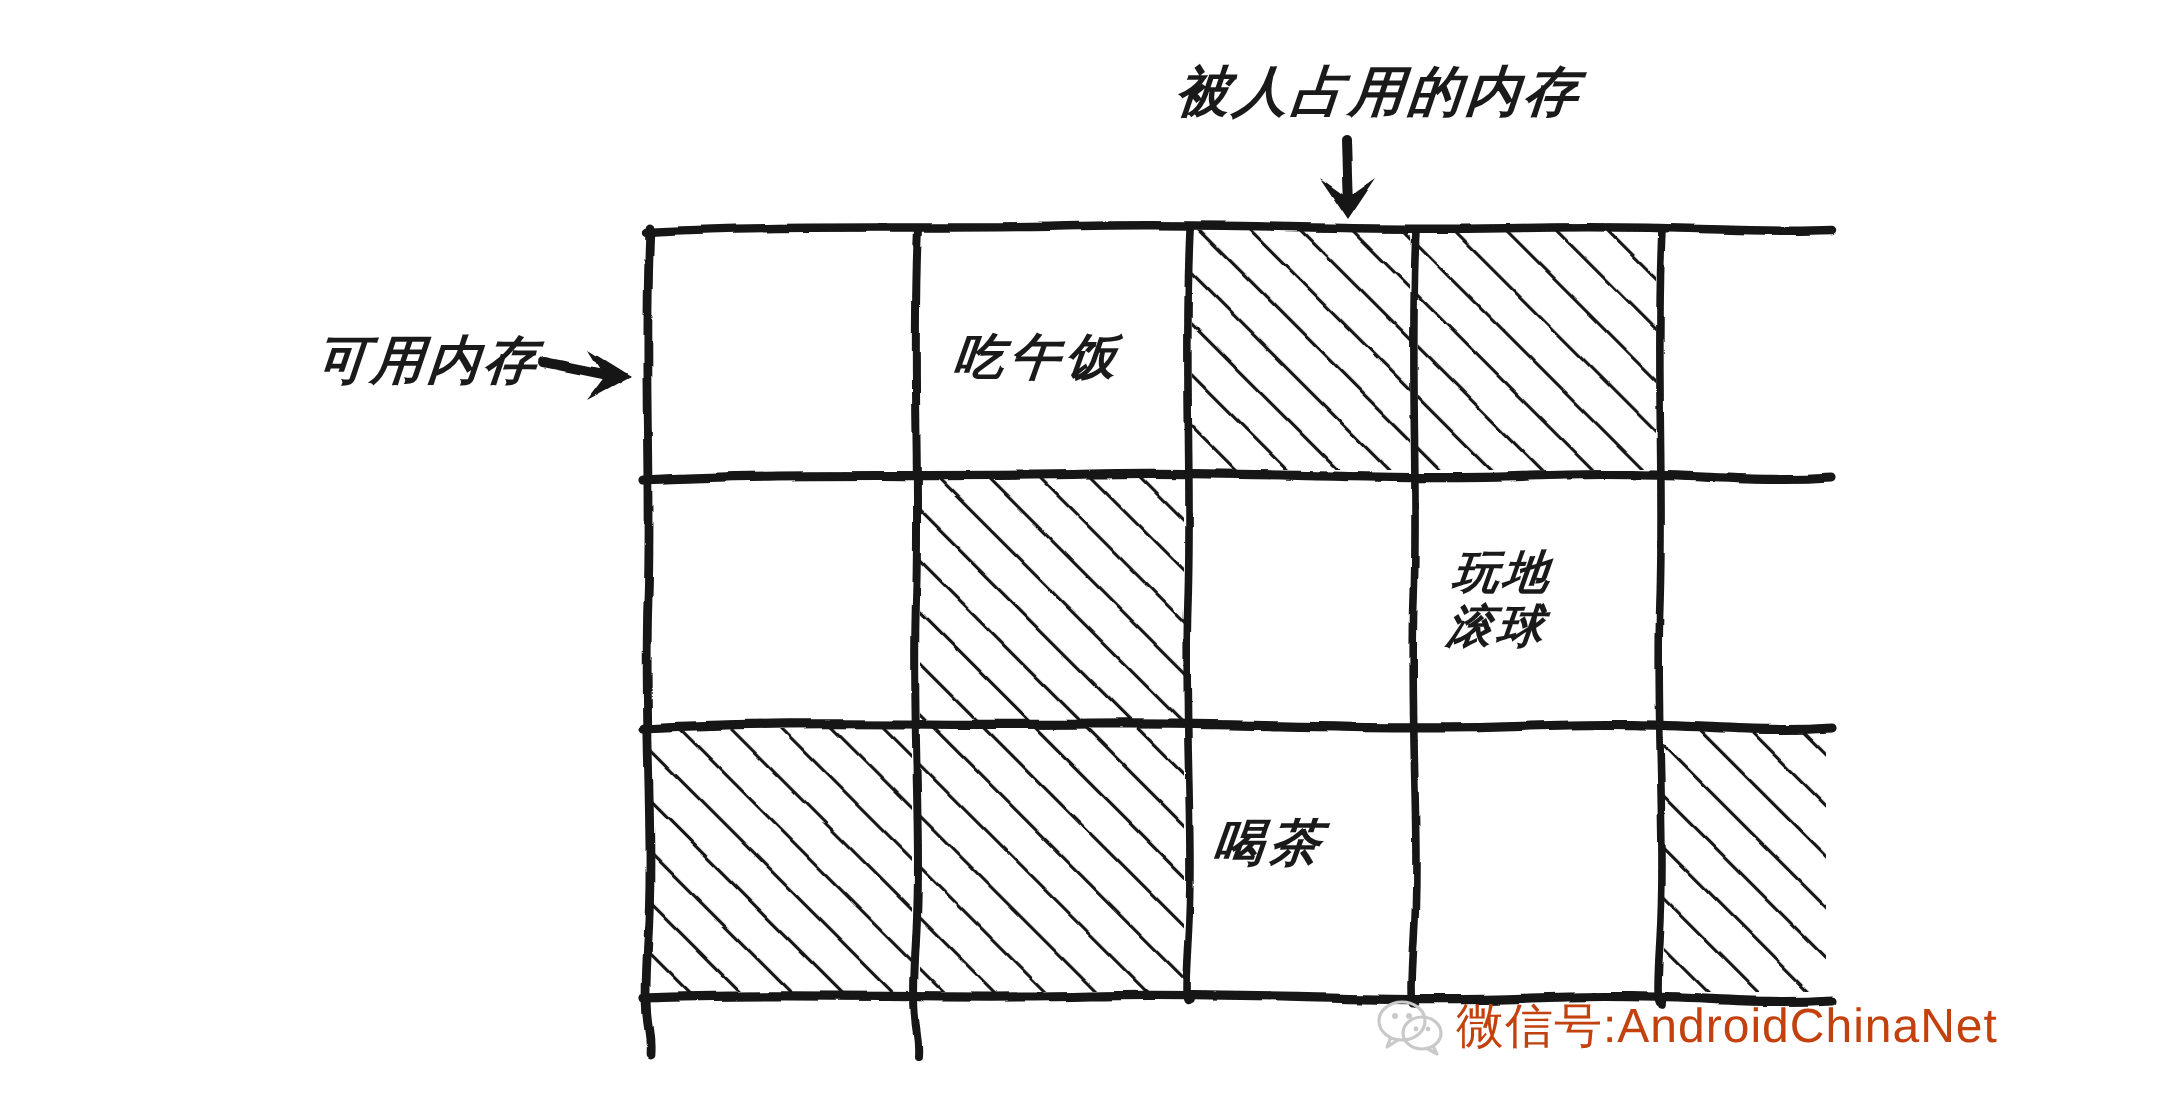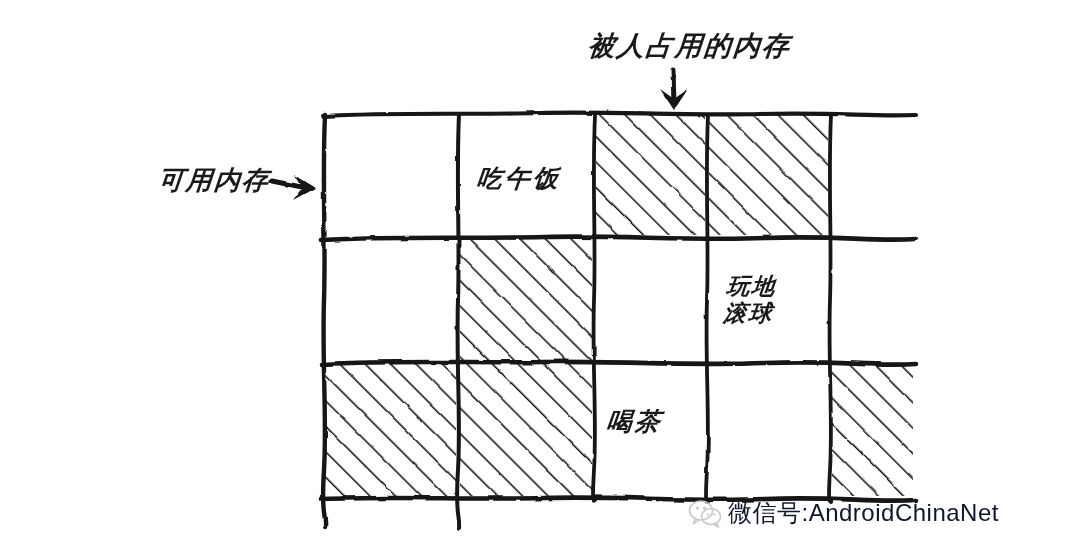--- a/index.html
+++ b/index.html
@@ -81,21 +81,21 @@
     left: 688px;
     top: 497px;
     display: flex;
     align-items: center;
     gap: 6px;
     user-select: none;
   }
   #watermark-label {
     font-family: "Liberation Sans", "DejaVu Sans", sans-serif;
     font-size: 24px;
-    color: #0f172a;
+    color: #c2410c;
     letter-spacing: 0.5px;
   }
   #wechat-icon { display: block; }
 </style>
 </head>
 <body>
 
 <div id="root" style="background: rgb(255, 255, 255);">
 
   <svg id="diagram-svg" viewBox="0 0 1080 555" xmlns="http://www.w3.org/2000/svg">

